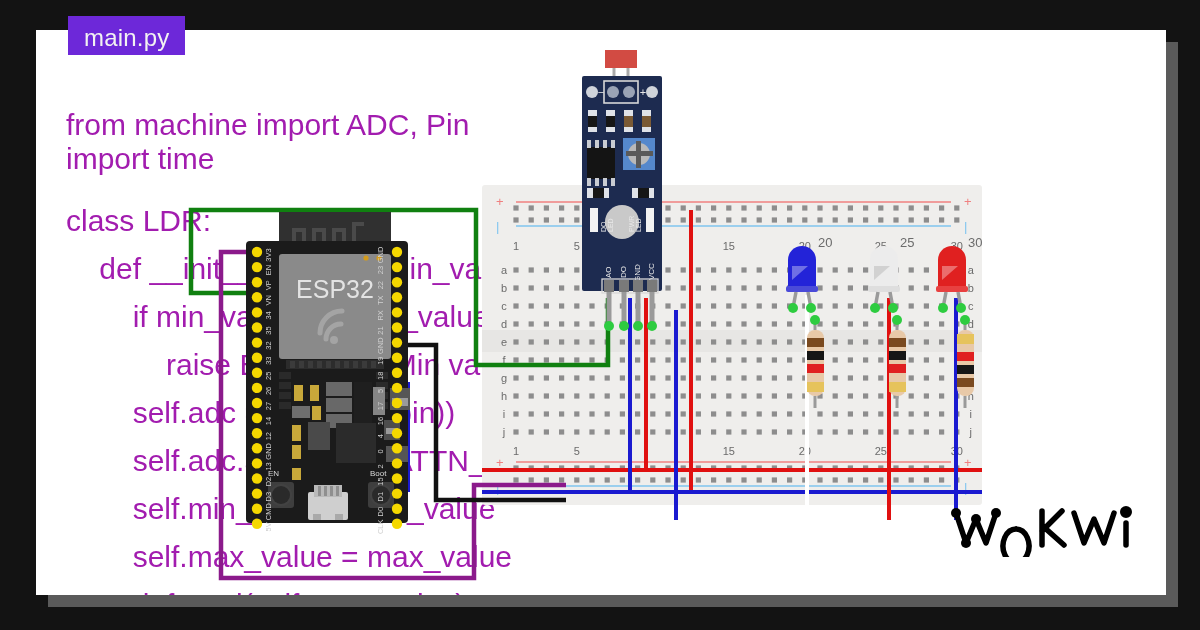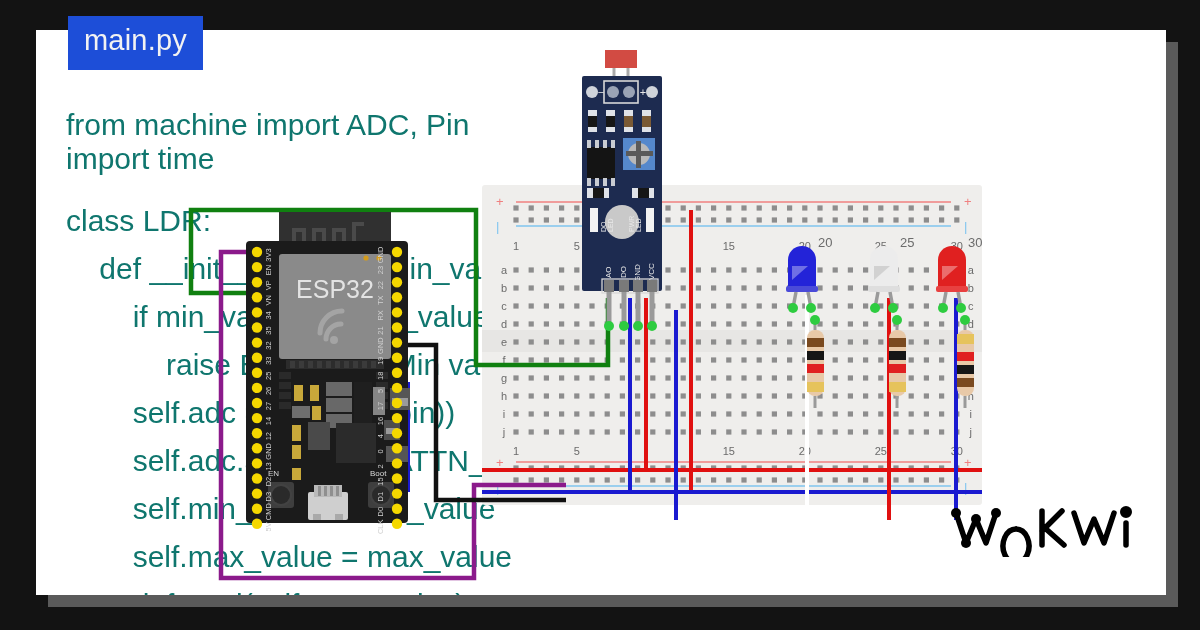--- a/index.html
+++ b/index.html
@@ -14,34 +14,34 @@
     position:absolute;left:48px;top:42px;width:1130px;height:565px;
     background:#5a5a5a;
   }
   #panel{
     position:absolute;left:36px;top:30px;width:1130px;height:565px;
     background:#ffffff;overflow:hidden;
   }
   
   #tab{
     position:absolute;left:68px;top:16px;
-    background:#1d4ed8;color:#f2f2f2;
-    font-size:29px;line-height:1;
-    padding:10px 16px 15px 16px;
+    background:#6d28d9;color:#f2f2f2;
+    font-size:24px;line-height:1;
+    padding:10px 16px 5px 16px;
     letter-spacing:.2px;
     z-index:60;
   }
   
   #code{
     position:absolute;left:0;top:0;width:1130px;height:565px;
     z-index:5;pointer-events:none;
   }
   .cl{
     position:absolute;left:30px;
-    color:#0f766e;font-size:30px;line-height:1;white-space:pre;
+    color:#a21caf;font-size:30px;line-height:1;white-space:pre;
     font-family:"Liberation Sans",sans-serif;
   }
   
   #circuit{position:absolute;left:0;top:0;width:1130px;height:565px;z-index:20;}
   
   #wokwi{position:absolute;right:30px;bottom:38px;z-index:40;}
 </style>
 </head>
 <body>
 

